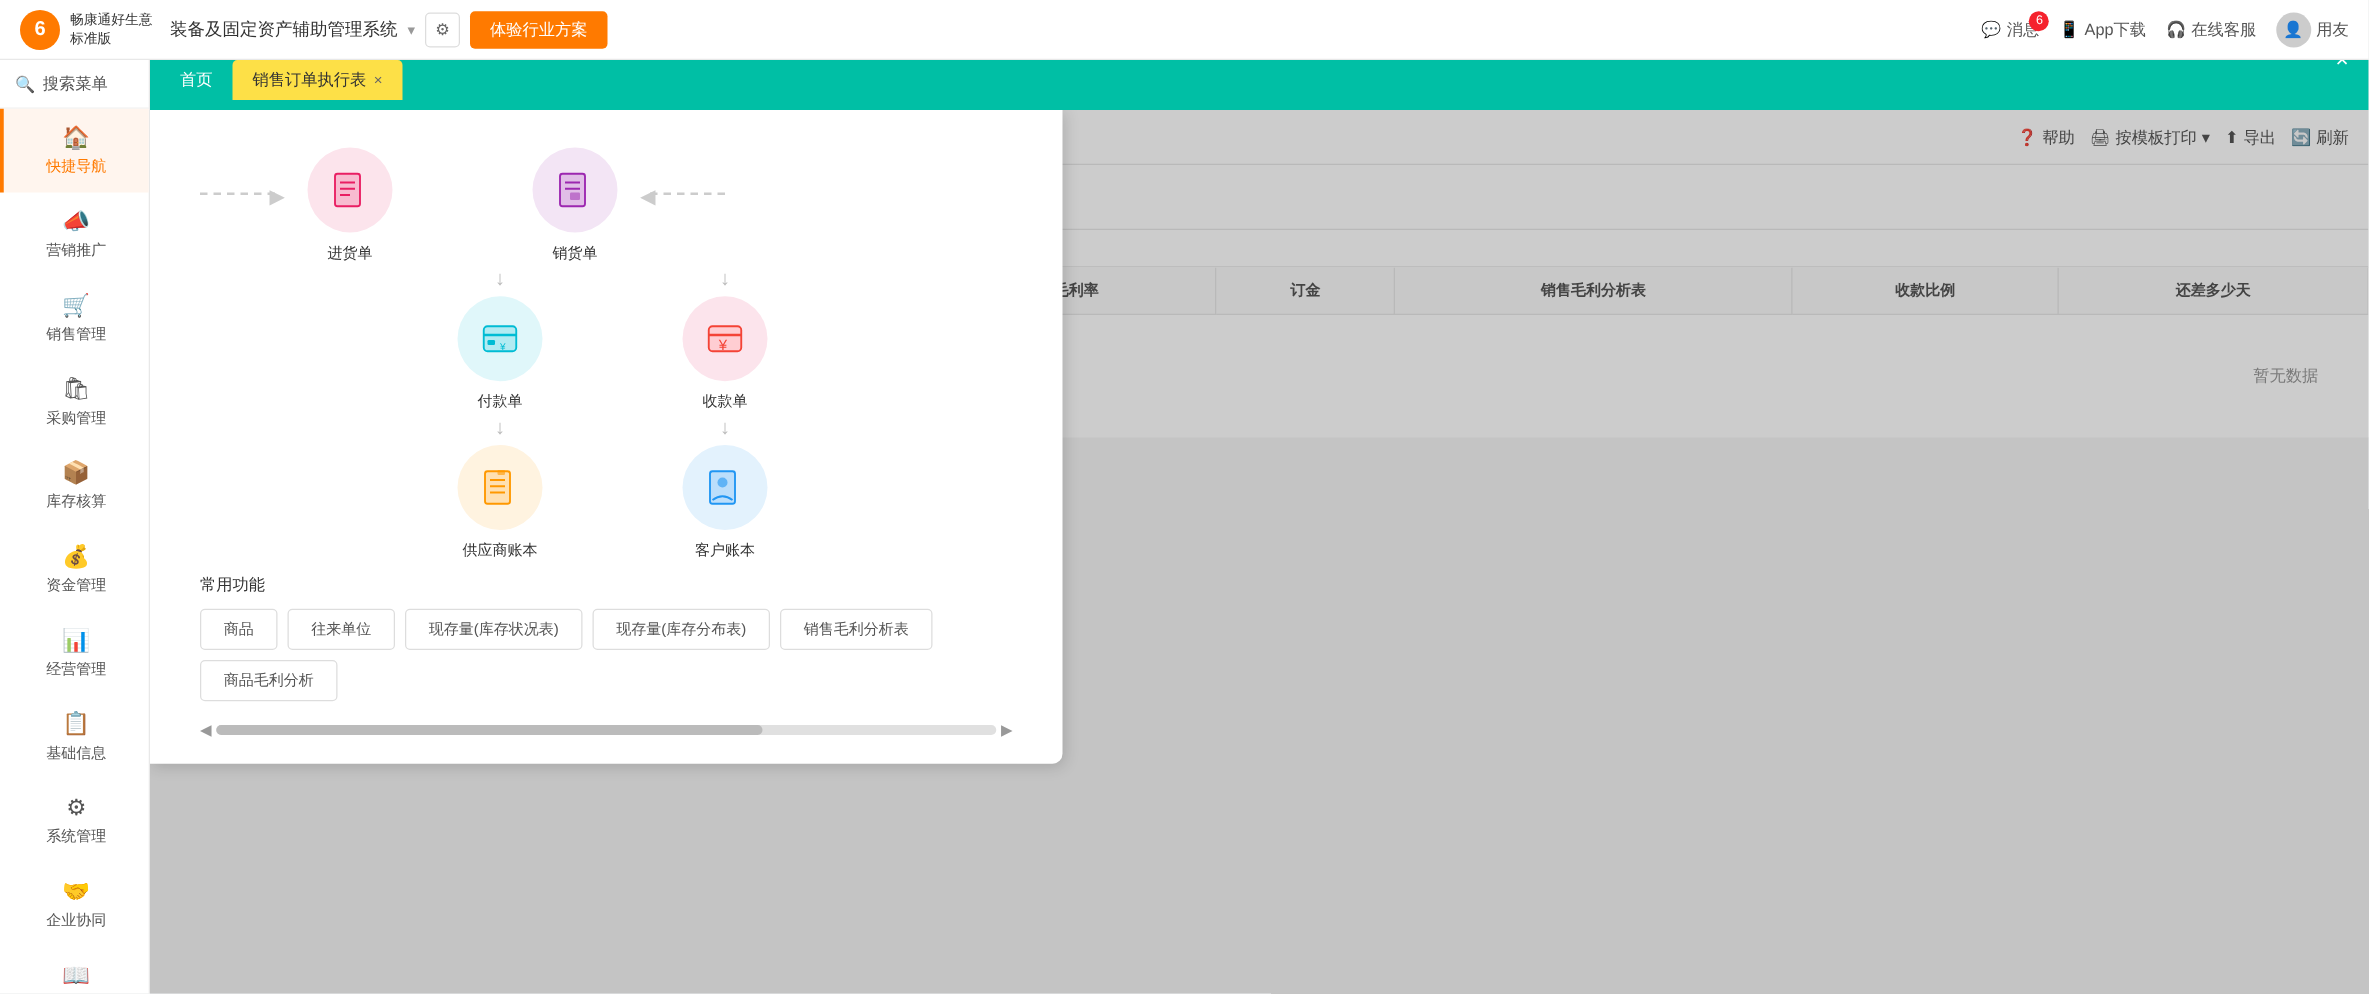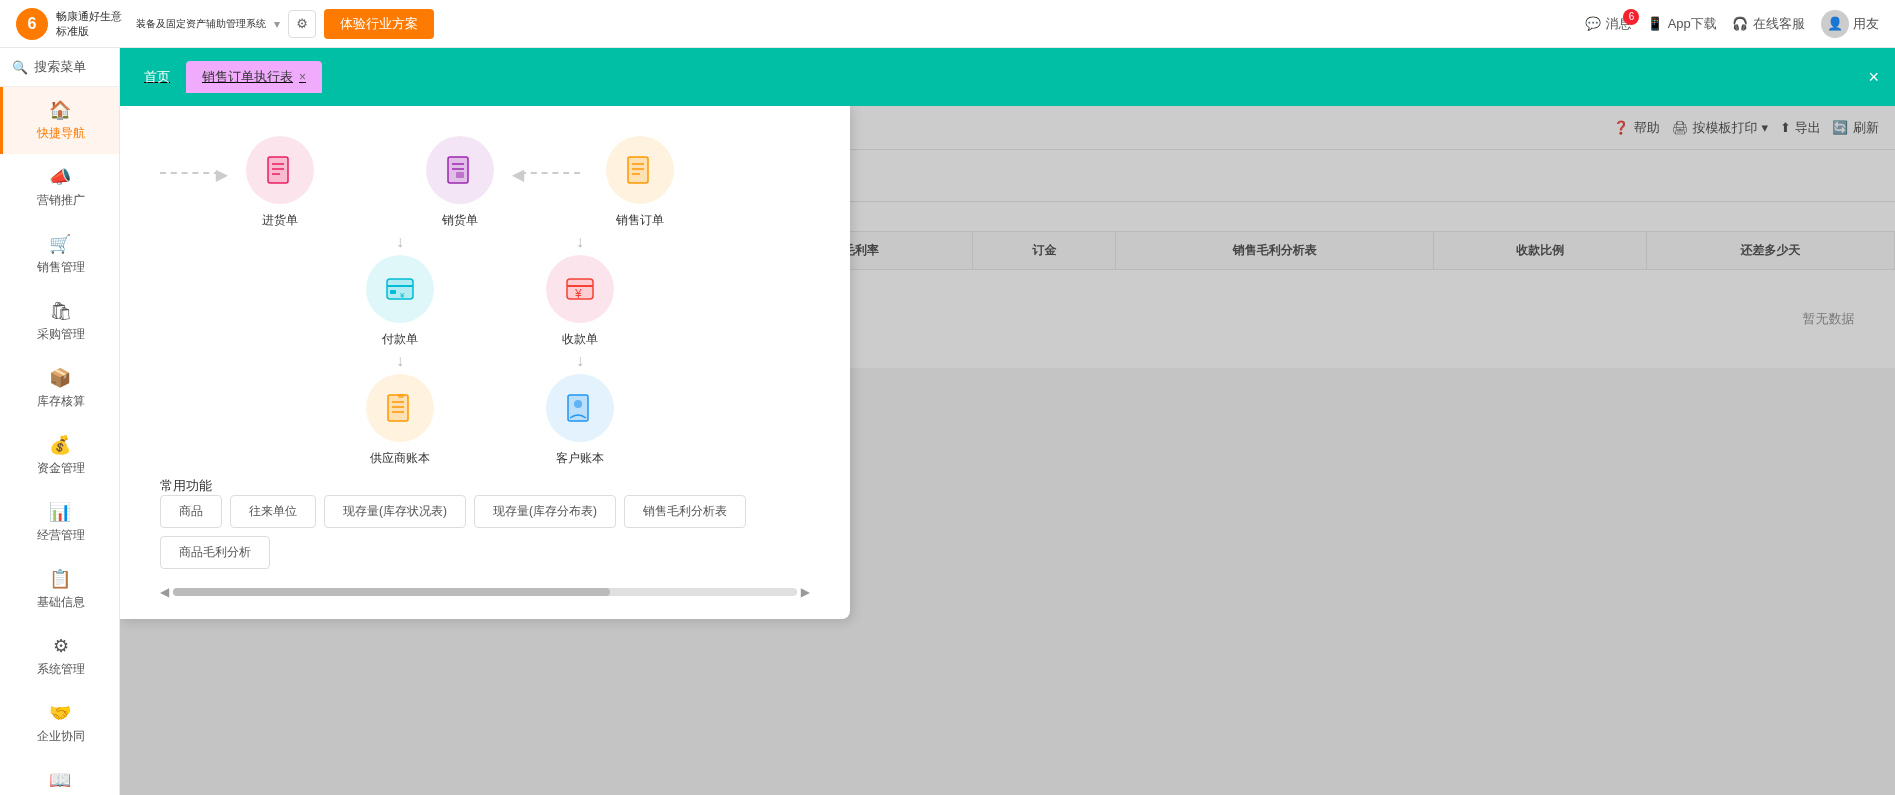--- a/index.html
+++ b/index.html
@@ -33,21 +33,21 @@
       font-weight: bold;
     }
     .logo-text { font-size: 11px; color: #333; line-height: 1.3; }
     .system-title-area {
       display: flex;
       align-items: center;
       gap: 8px;
       flex: 1;
     }
     .system-title {
-      font-size: 10px;
+      font-size: 14px;
       color: #333;
     }
     .dropdown-arrow {
       color: #999;
       font-size: 12px;
       cursor: pointer;
     }
     .gear-btn {
       width: 28px; height: 28px;
       border: 1px solid #ddd;
@@ -144,41 +144,40 @@
     
     .content-area {
       flex: 1;
       display: flex;
       flex-direction: column;
       overflow: hidden;
     }
 
     
     .tab-bar {
-      height: 58px;
+      height: 40px;
       background: #00bfa5;
       display: flex;
-      align-items: center;
+      align-items: flex-start;
       padding: 0 8px;
-      text-decoration: underline;
     }
     .tab-item {
       height: 32px;
       padding: 0 16px;
       display: flex;
       align-items: center;
       gap: 6px;
       cursor: pointer;
       border-radius: 4px 4px 0 0;
       color: #fff;
       font-size: 13px;
       background: transparent;
     }
     .tab-item.active {
-      background: #f0abfc;
+      background: #fde047;
       color: #333;
     }
     .tab-close {
       font-size: 12px;
       color: #666;
     }
     .tab-bar-end {
       flex: 1;
       position: relative;
     }
@@ -339,20 +338,21 @@
       margin: 4px 0;
     }
 
     
     .common-functions {
       margin-top: 10px;
     }
     .functions-title {
       font-size: 13px;
       color: #333;
+      margin-bottom: 10px;
       font-weight: 500;
     }
     .function-btns {
       display: flex;
       flex-wrap: wrap;
       gap: 8px;
     }
     .fn-btn {
       border: 1px solid #ddd;
       border-radius: 4px;
@@ -595,31 +595,20 @@
               </div>
               <span class="flow-label">销货单</span>
             </div>
 
             <div style="display:flex;align-items:center;margin-bottom:20px;transform:scaleX(-1);">
               <div style="width:60px;border-top:2px dashed #ccc;position:relative;">
                 <span style="position:absolute;right:-8px;top:-9px;color:#ccc;font-size:16px;">▶</span>
               </div>
             </div>
 
-            <div class="flow-node">
-              <div class="flow-circle orange">
-                <svg width="32" height="32" viewBox="0 0 32 32">
-                  <rect x="4" y="3" width="20" height="26" rx="2" fill="#ffe0b2" stroke="#ff9800" stroke-width="1.5"></rect>
-                  <line x1="8" y1="10" x2="20" y2="10" stroke="#ff9800" stroke-width="1.5"></line>
-                  <line x1="8" y1="15" x2="20" y2="15" stroke="#ff9800" stroke-width="1.5"></line>
-                  <line x1="8" y1="20" x2="16" y2="20" stroke="#ff9800" stroke-width="1.5"></line>
-                </svg>
-              </div>
-              <span class="flow-label">销售订单</span>
-            </div>
 
           </div>
 
           <div style="display:flex; align-items:flex-start; margin-left:0;">
 
             <div style="width:120px;"></div>
             <div style="width:60px;"></div>
 
             <div style="display:flex;flex-direction:column;align-items:center;width:120px;">
               <div class="arrow-down">↓</div>

